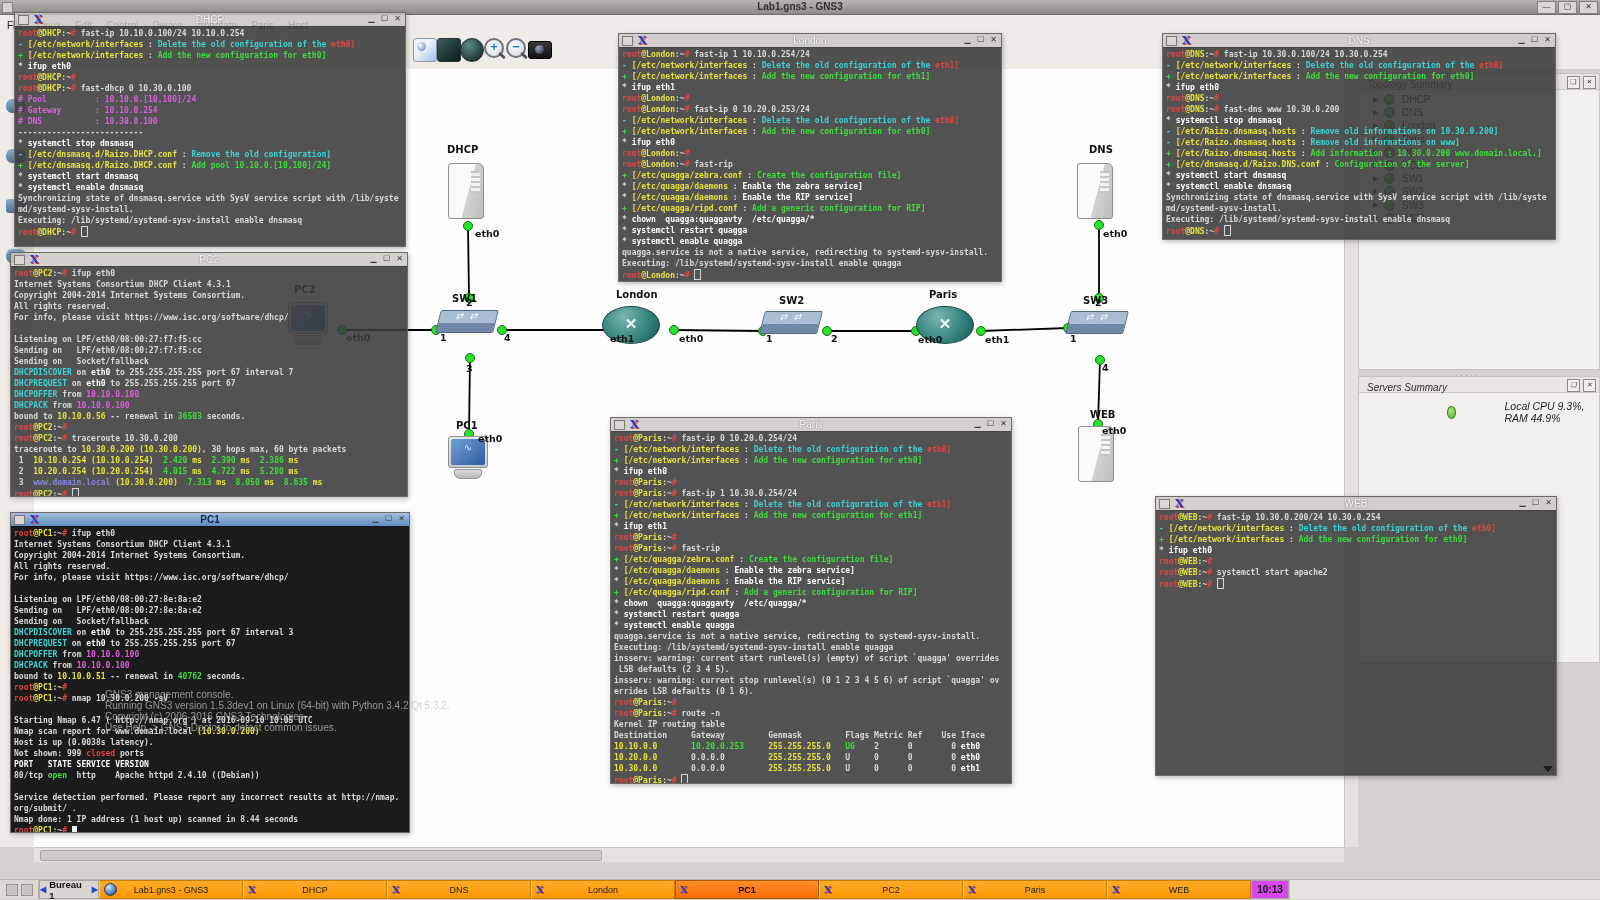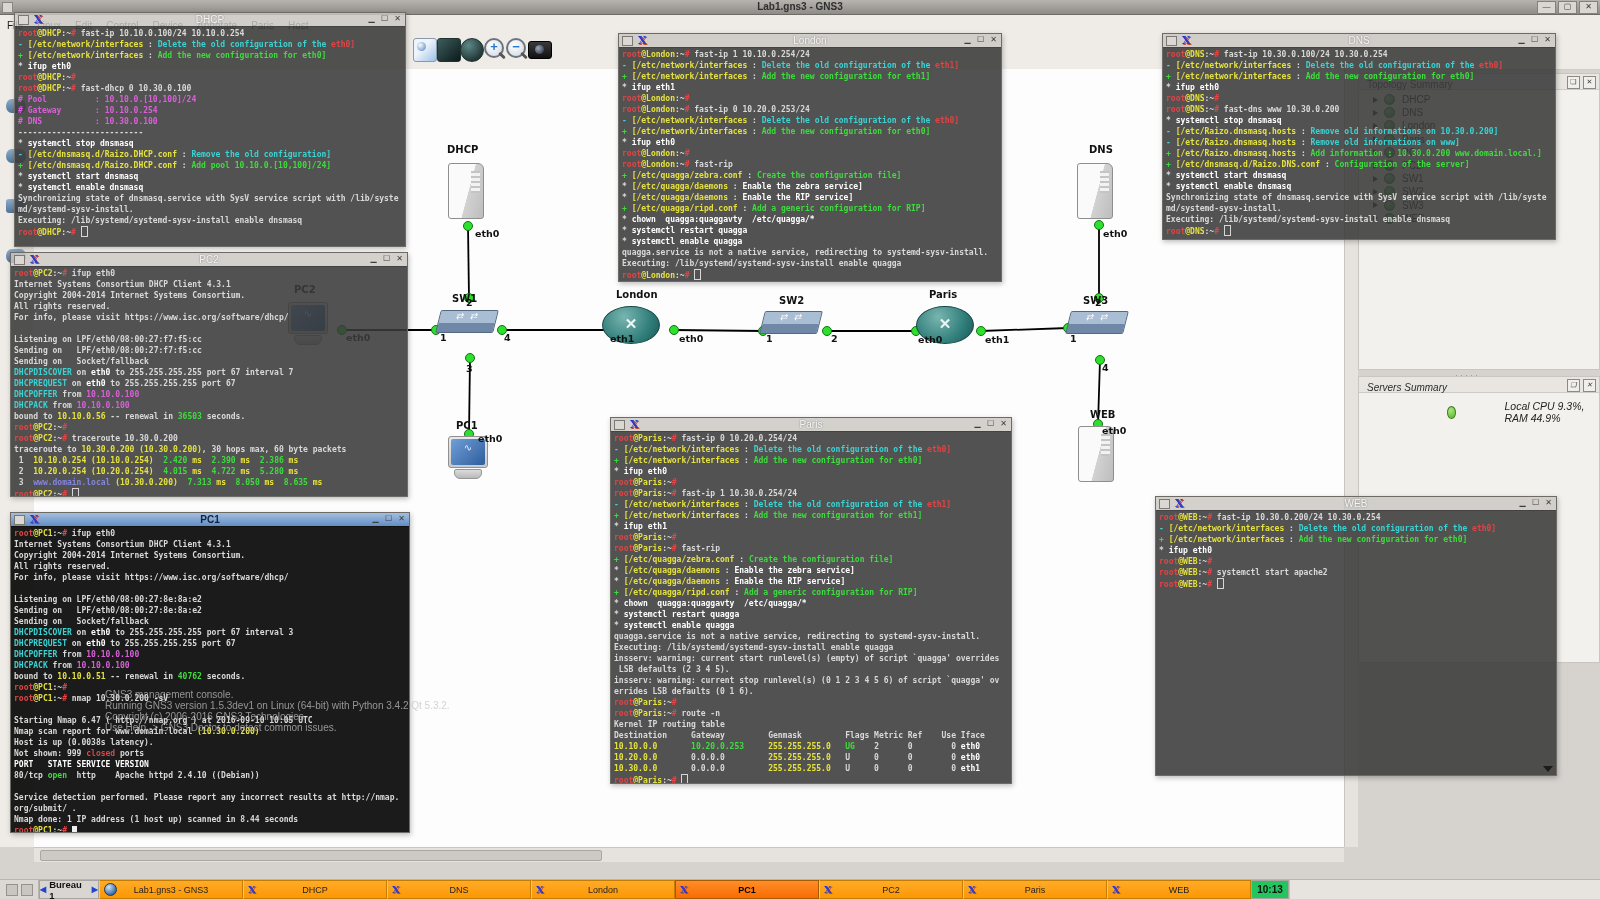--- a/index.html
+++ b/index.html
@@ -119,21 +119,21 @@
   #tb-buttons{flex:1;display:flex;}
   .tkb{flex:1;background:linear-gradient(#ffab28,#fd9703);border:1px solid #c67c00;border-left-color:#ffc668;
     display:flex;align-items:center;position:relative;overflow:hidden;}
   .tkb.active{background:linear-gradient(#ff8d2a,#f96c02);border-color:#a85a00;}
   .tkb .lbl{position:absolute;left:0;right:0;text-align:center;font-size:9px;color:#222;}
   .tkb.active .lbl{font-weight:bold;color:#000;}
   .tkb .tico{margin-left:4px;z-index:1;font-family:"DejaVu Serif",serif;font-weight:bold;font-size:10px;color:#2a3bd0;
     text-shadow:1px 1px 0 #c23b2a;}
   .tkb .gico{margin-left:4px;z-index:1;width:11px;height:11px;border-radius:50%;
     background:radial-gradient(circle at 35% 30%,#cfe3f5,#3a6ea8 70%,#23486e);border:1px solid #1c3a5a;}
-  #clock{width:36px;background:#22c55e;border:1px solid #a9a6a1;display:flex;align-items:center;justify-content:center;
+  #clock{width:36px;background:#d946ef;border:1px solid #a9a6a1;display:flex;align-items:center;justify-content:center;
     font-size:10px;font-weight:bold;color:#111;}
   #tb-right{width:310px;background:#e7e4df;border-left:1px solid #c5c2bd;}
   .corner-ico{position:absolute;background:#d9d6d1;border:1px solid #8a8782;}
 </style>
 </head>
 <body>
 
 <div class="abs" id="main-titlebar">
   <div id="main-title">Lab1.gns3 - GNS3</div>
   <div class="abs mainbtns">

